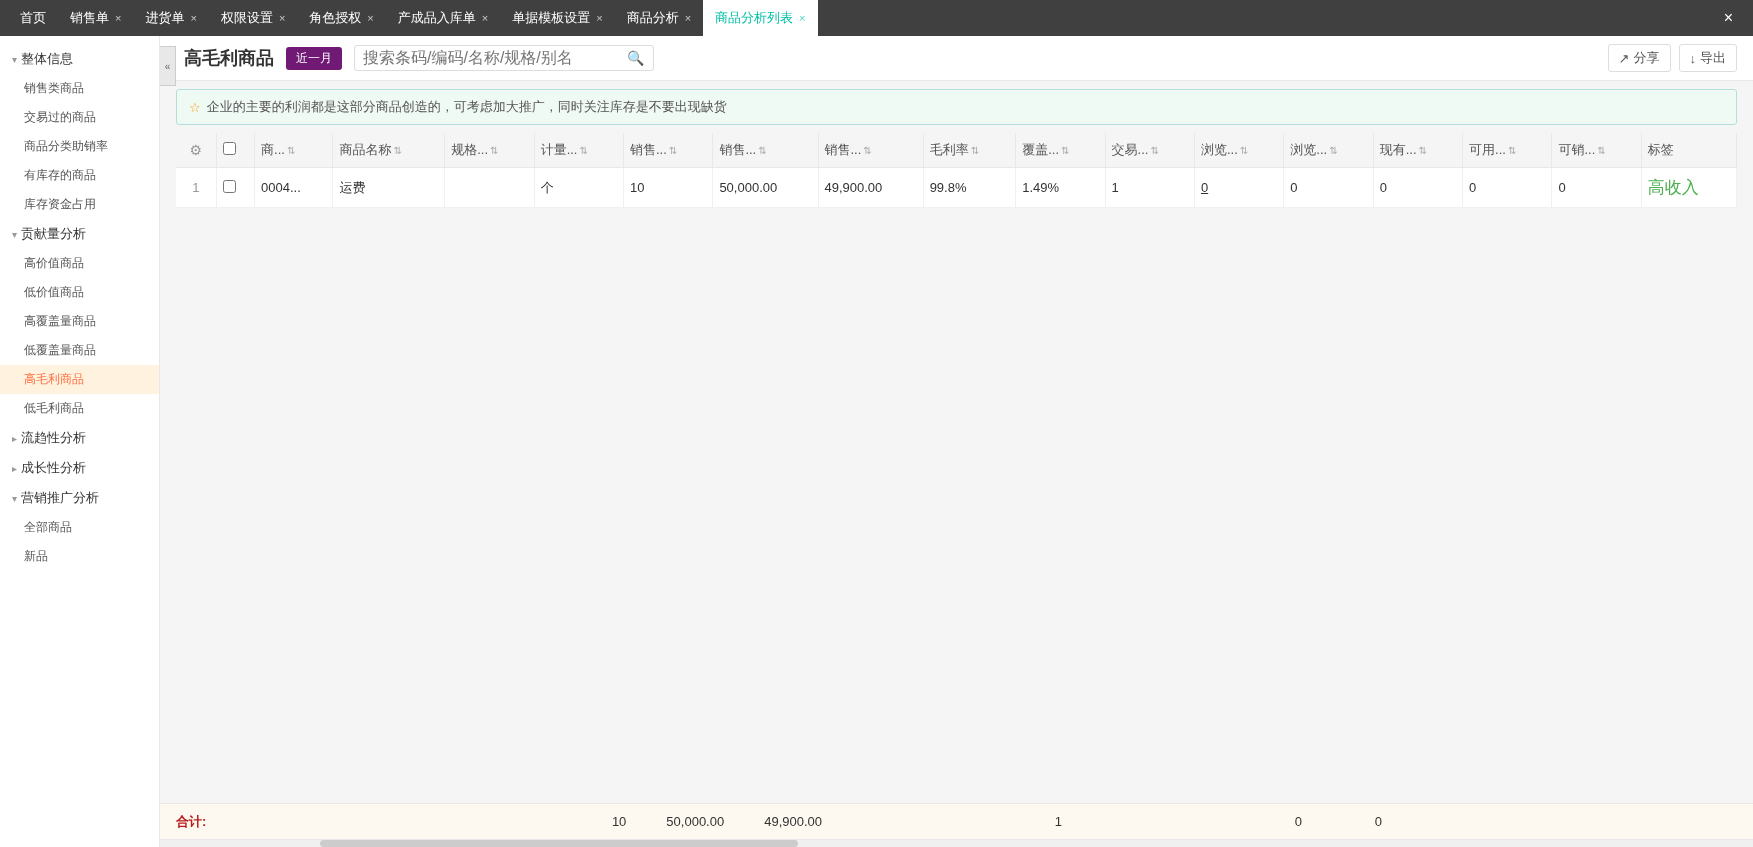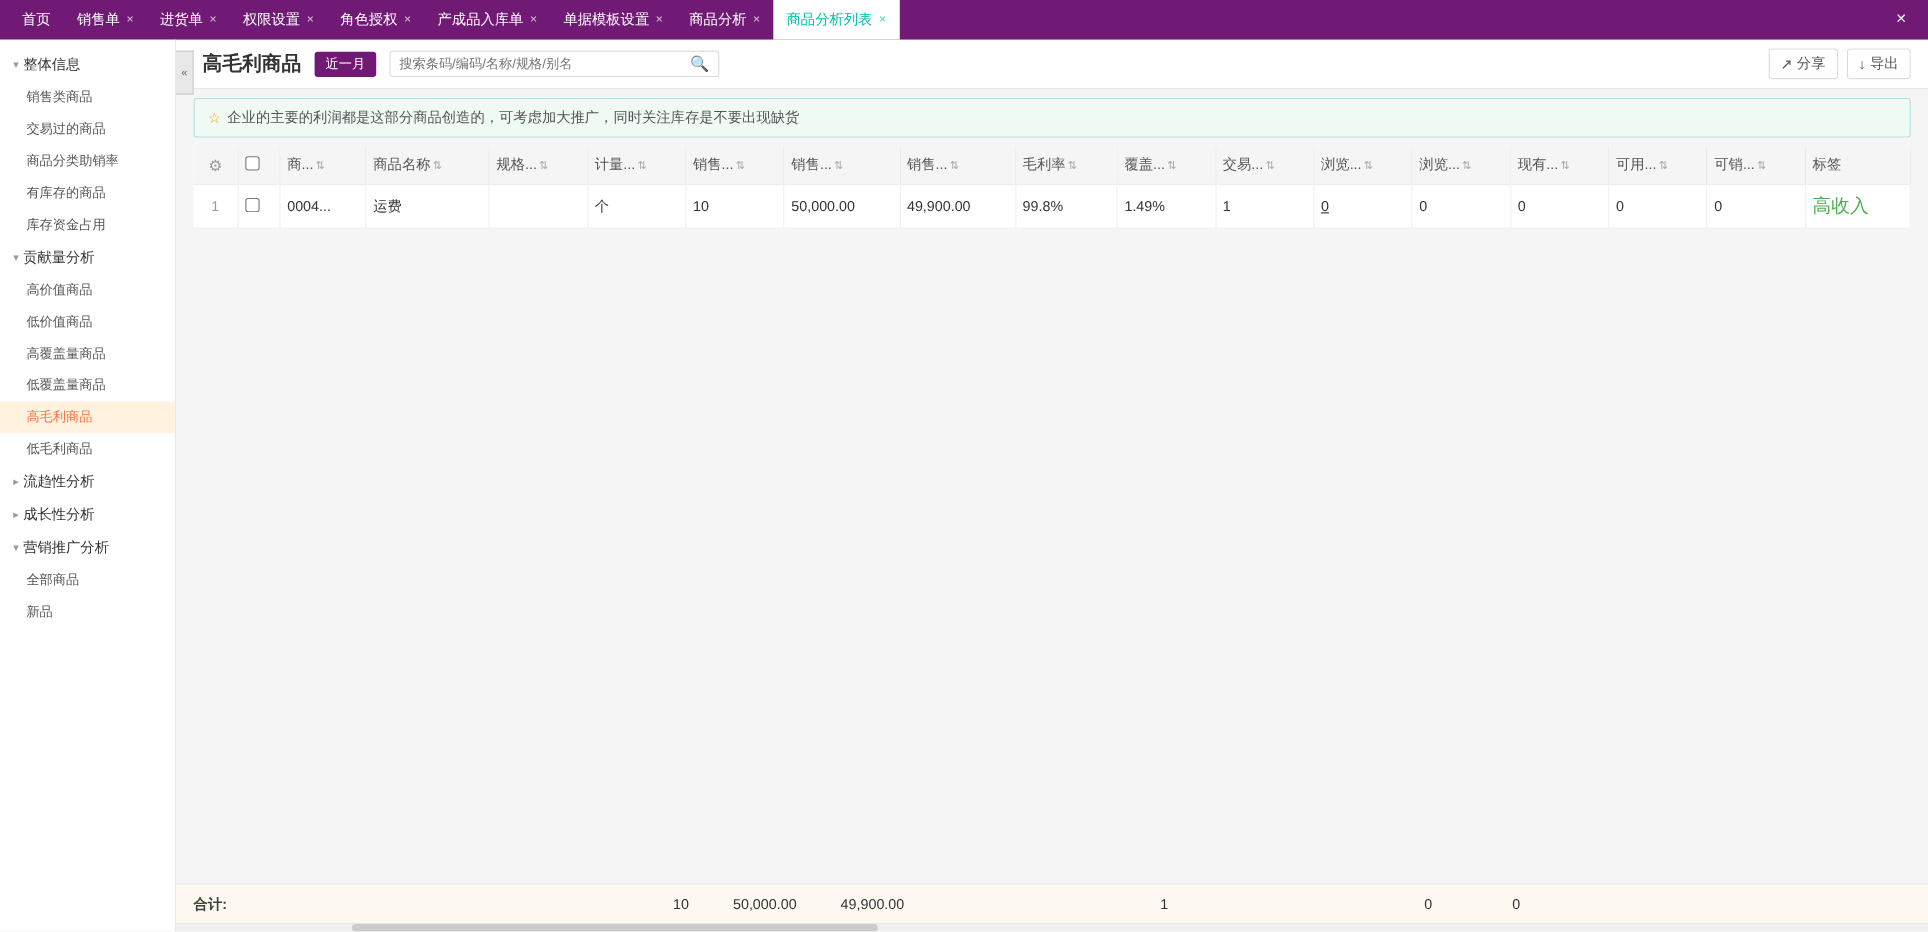--- a/index.html
+++ b/index.html
@@ -1,20 +1,20 @@
 <!DOCTYPE html>
 <html><head>
   <meta charset="utf-8">
   <style>
     * { box-sizing: border-box; margin: 0; padding: 0; font-family: 'Microsoft YaHei', Arial, sans-serif; font-size: 13px; }
     body { background: #f5f5f5; overflow: hidden; }
 
     
     .top-nav {
-      background: #701a75;
+      background: #404040;
       display: flex;
       align-items: center;
       height: 36px;
       padding: 0 8px;
       color: #fff;
       user-select: none;
     }
     .top-nav .nav-item {
       padding: 0 12px;
       height: 36px;
@@ -143,21 +143,21 @@
       border: 1px solid #ddd;
       border-radius: 3px;
       padding: 3px 8px;
       background: #fff;
       flex: 1;
       max-width: 300px;
     }
     .search-box input {
       border: none;
       outline: none;
-      font-size: 12px;
+      font-size: 16px;
       flex: 1;
       color: #b91c1c;
     }
     .search-icon { color: #999; font-size: 14px; cursor: pointer; }
     .header-actions {
       margin-left: auto;
       display: flex;
       gap: 8px;
     }
     .action-btn {
@@ -235,21 +235,21 @@
       background: #fdf8f0;
       border-top: 1px solid #e8e8e8;
       padding: 8px 16px;
       display: flex;
       align-items: center;
       font-size: 12px;
       color: #555;
       min-height: 36px;
       flex-shrink: 0;
     }
-    .footer-label { margin-right: 40px; color: #404040; font-weight: bold; }
+    .footer-label { margin-right: 40px; color: #b91c1c; font-weight: bold; }
     .footer-cells {
       display: flex;
       gap: 0;
     }
     .footer-cell {
       padding: 0 20px;
       min-width: 80px;
       text-align: right;
       color: #333;
     }

